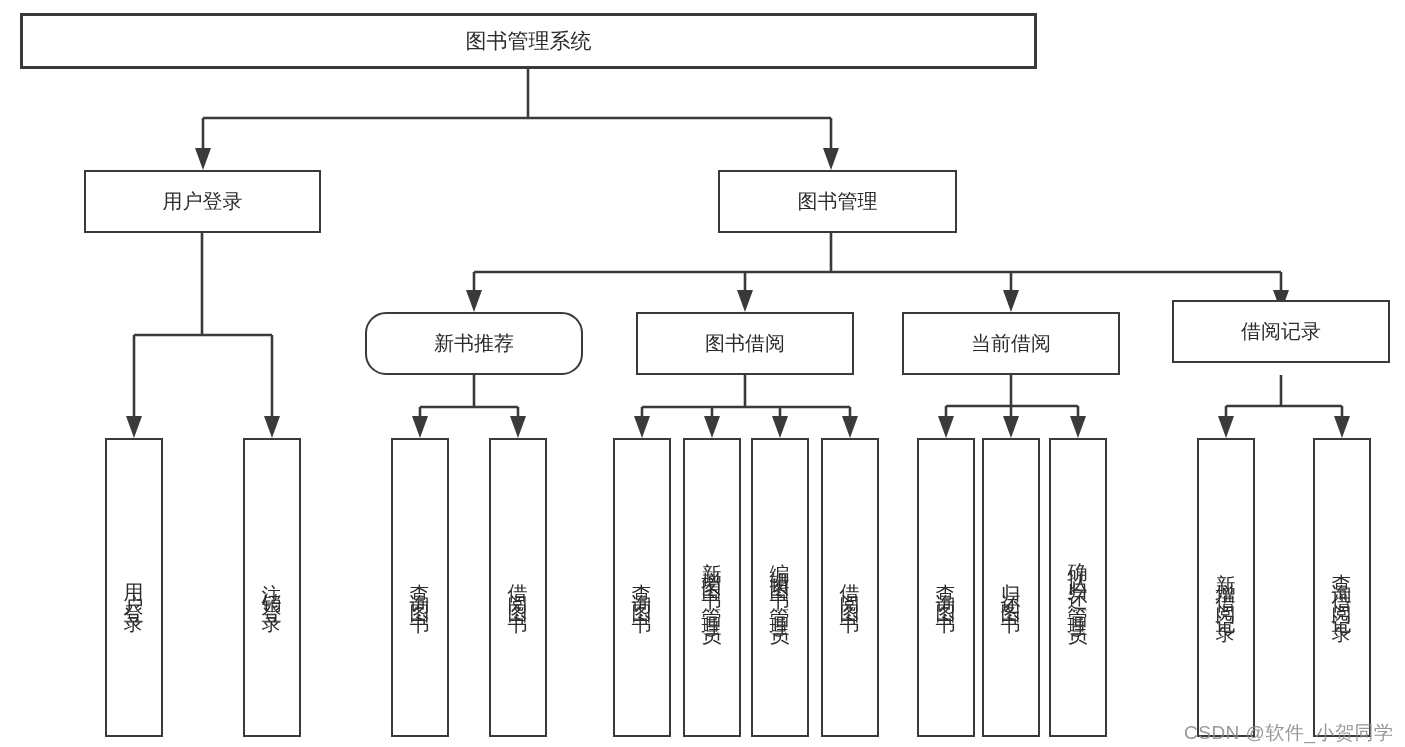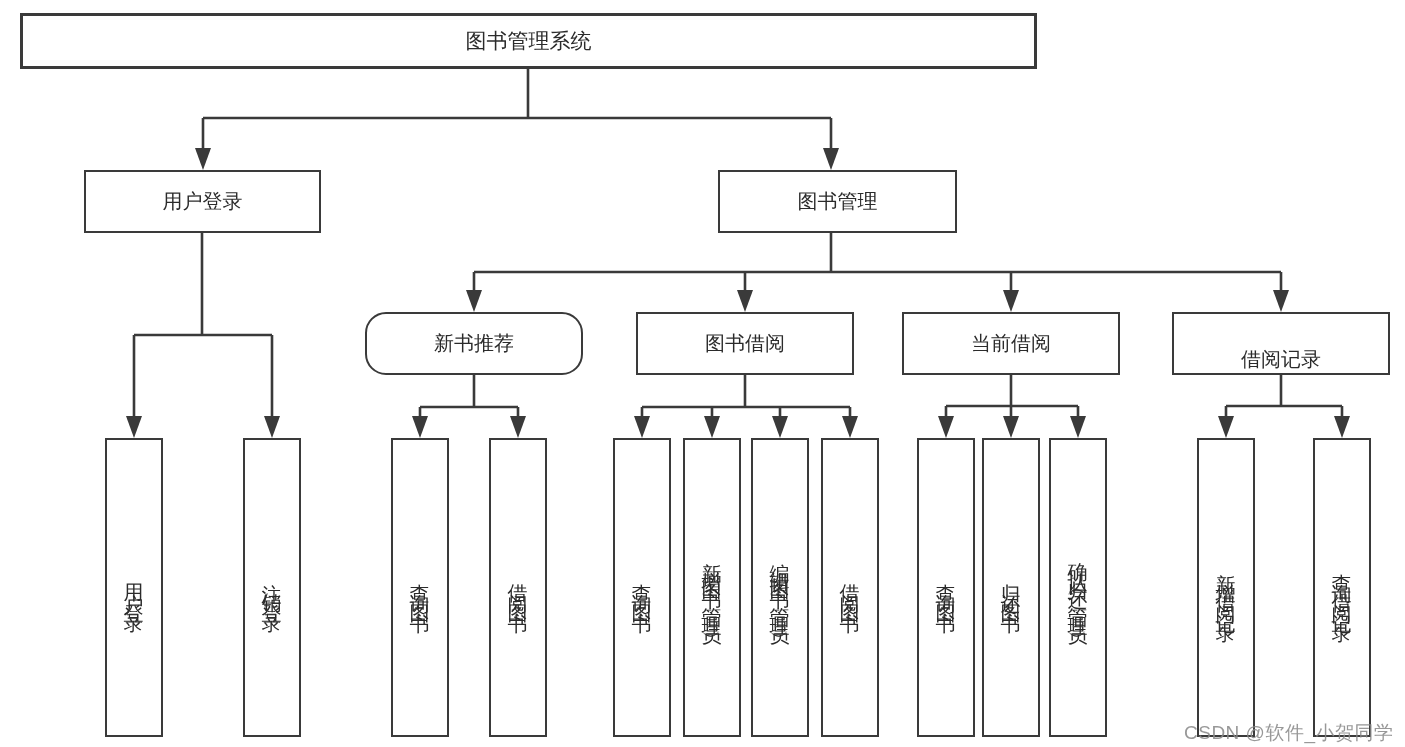--- a/index.html
+++ b/index.html
@@ -83,21 +83,21 @@
 
   <div class="box lvl" style="left:365px;top:312px;width:218px;height:63px;border-radius:21px;">
     <span>新书推荐</span>
   </div>
   <div class="box lvl" style="left:636px;top:312px;width:218px;height:63px;">
     <span>图书借阅</span>
   </div>
   <div class="box lvl" style="left:902px;top:312px;width:218px;height:63px;text-align:center;">
     <span>当前借阅</span>
   </div>
-  <div class="box lvl" style="left:1172px;top:312px;width:218px;height:63px;align-items:flex-end;">
+  <div class="box lvl" style="left:1172px;top:300px;width:218px;height:63px;">
     <span>借阅记录</span>
   </div>
 
   <div class="box leaf" style="left:105px;top:438px;width:58px;height:299px;">
     <span class="vlabel">用户登录</span>
   </div>
   <div class="box leaf" style="left:243px;top:438px;width:58px;height:299px;">
     <span class="vlabel">注销登录</span>
   </div>
 

